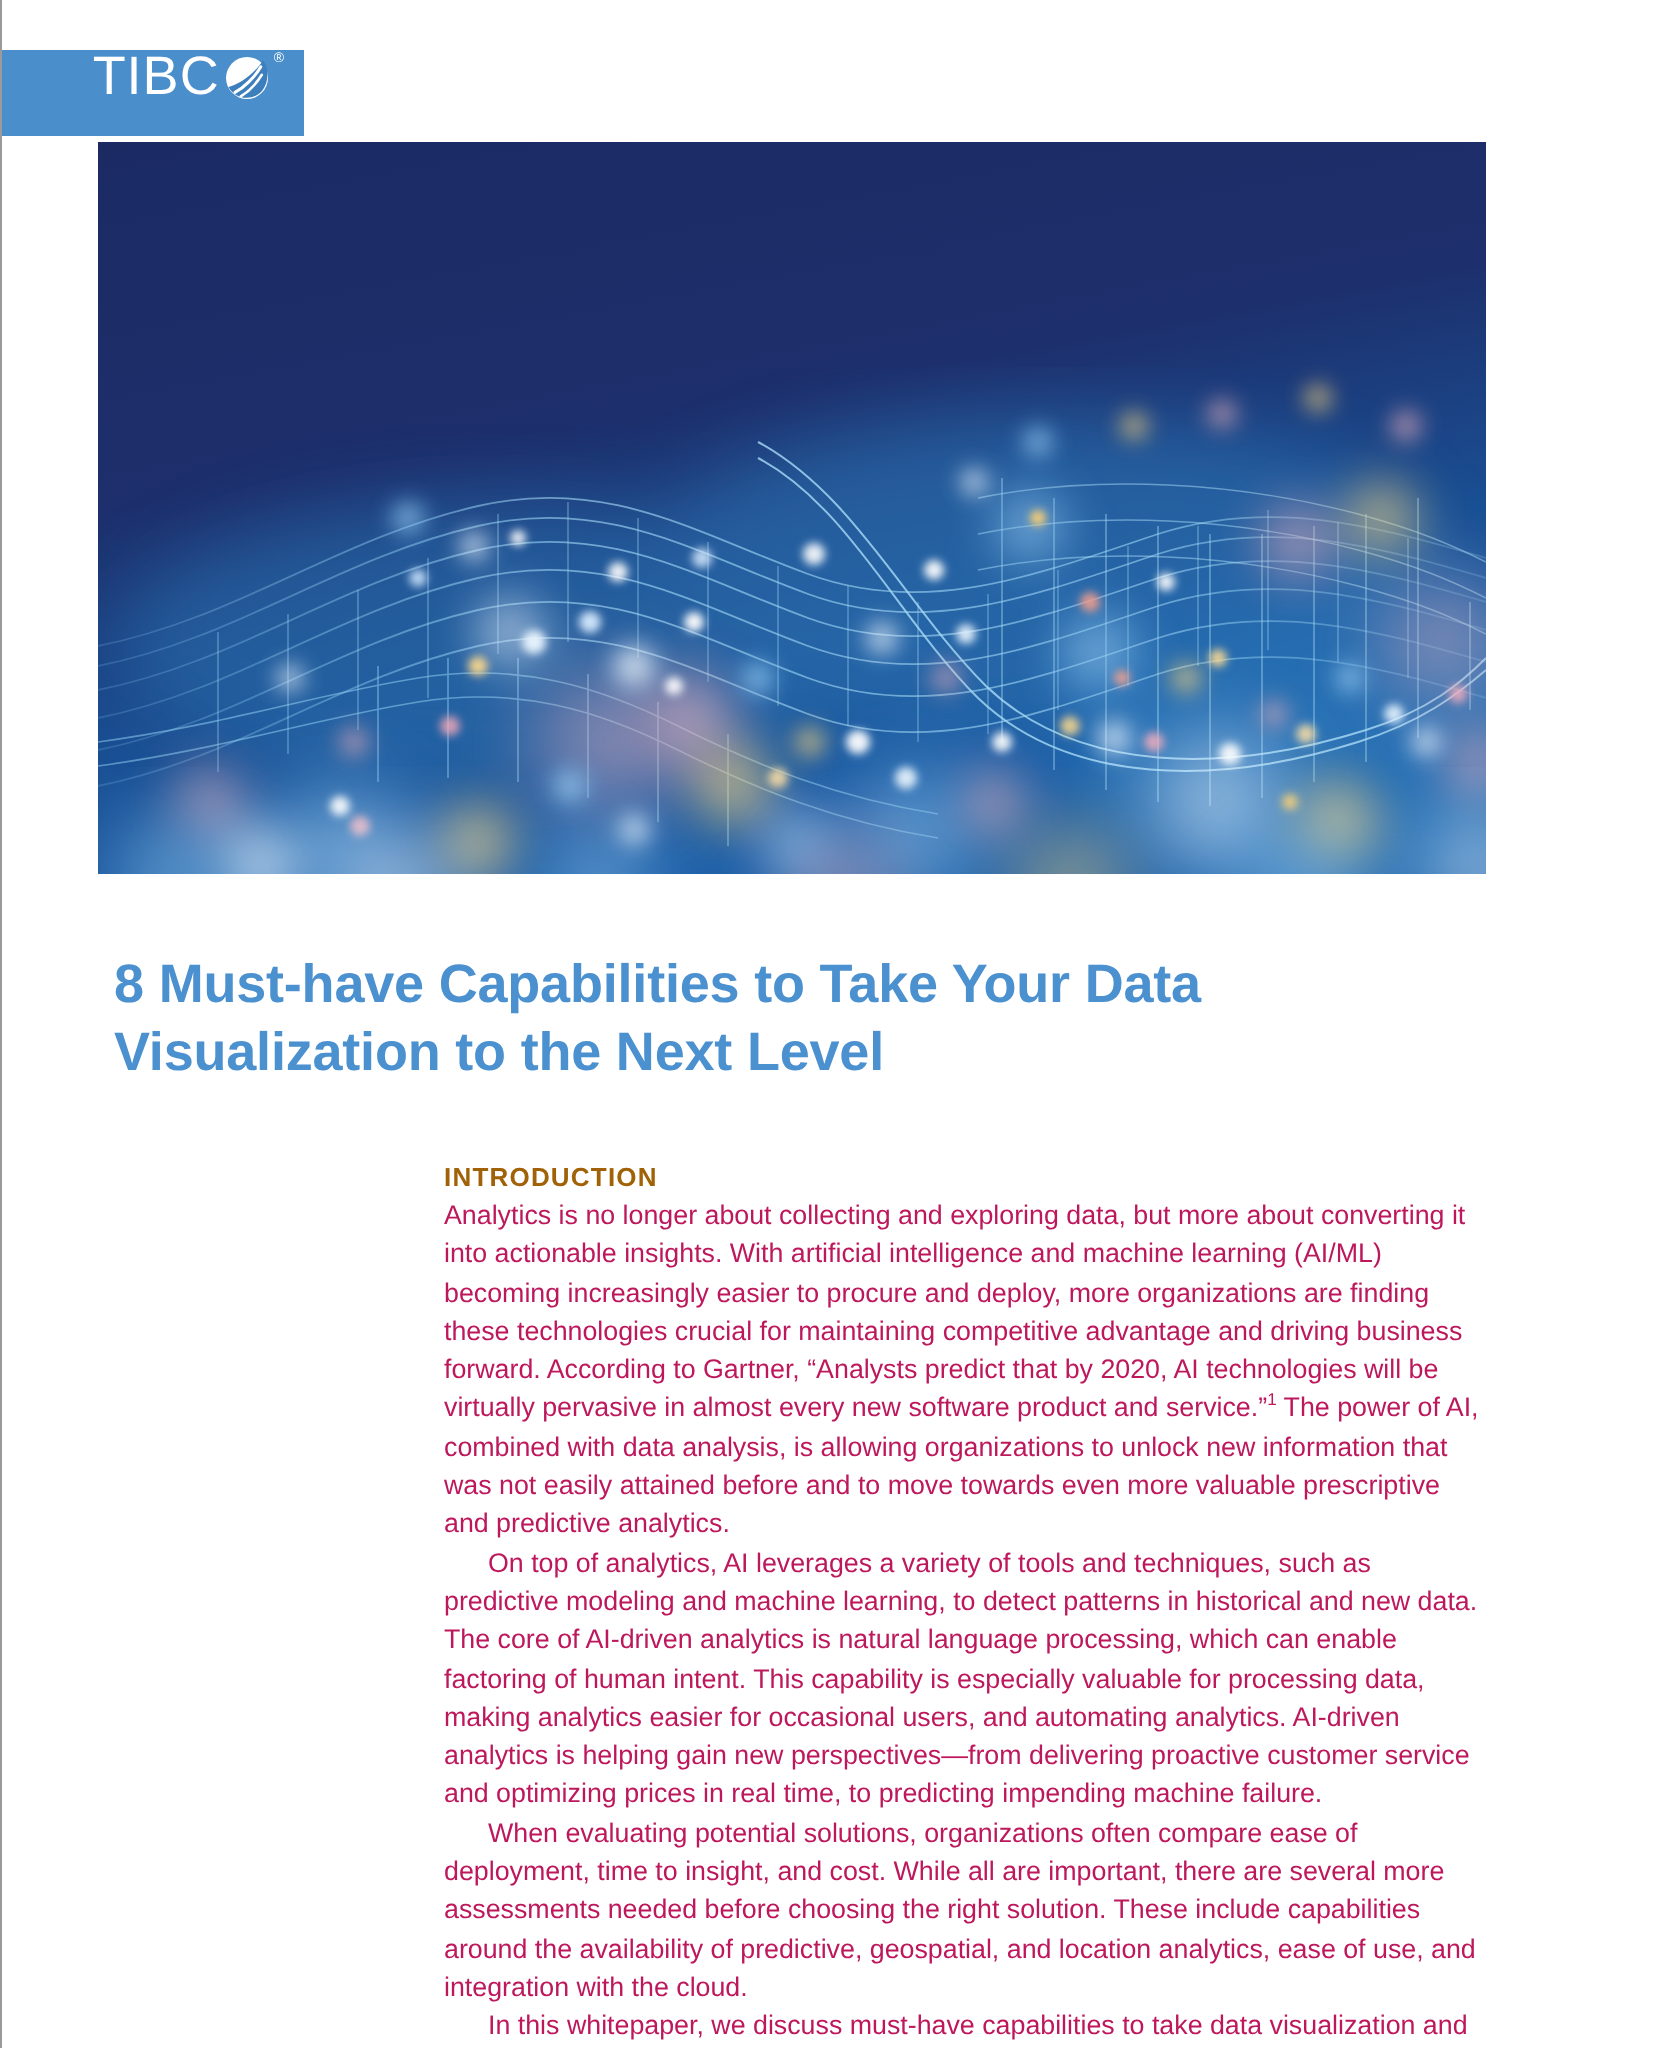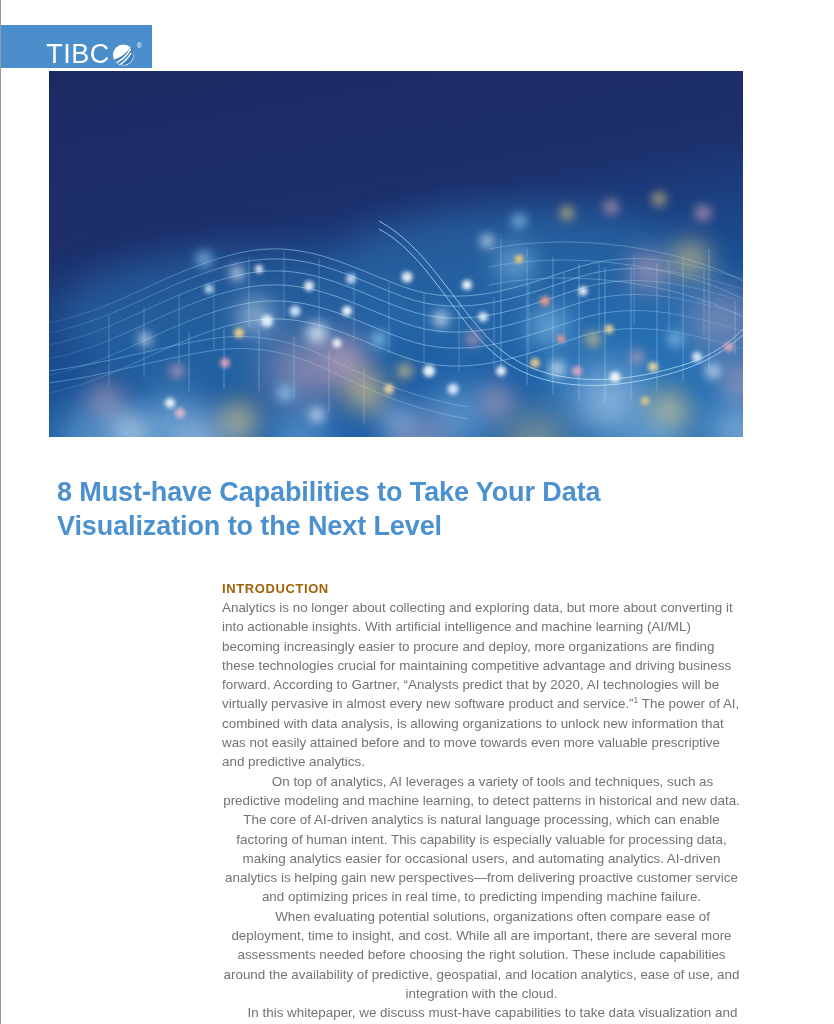--- a/index.html
+++ b/index.html
@@ -22,21 +22,21 @@
 
   
   .logo-banner {
     position: absolute;
     left: 0;
     top: 25px;
     width: 151px;
     height: 43px;
     background: #4a8ecc;
     display: flex;
-    align-items: flex-end;
+    align-items: flex-start;
     justify-content: flex-end;
     box-sizing: border-box;
     padding-right: 10px;
   }
   .logo-lockup {
     display: flex;
     align-items: flex-start;
     line-height: 1;
   }
   .logo-word {
@@ -97,28 +97,27 @@
     font-size: 13px;
     font-weight: bold;
     color: #5a9bd4;
     letter-spacing: 0.6px;
     margin: 0 0 2px 0;
     font-family: "Liberation Sans", sans-serif;
   }
   .body-par {
     font-size: 13.4px;
     line-height: 19.3px;
-    color: #737373;
+    color: #be185d;
     margin: 0;
     text-indent: 0;
     font-family: "Liberation Sans", sans-serif;
   }
   .body-par.indent {
     text-indent: 22px;
-    text-align: center;
   }
   sup {
     font-size: 8.5px;
     vertical-align: super;
     line-height: 0;
   }
 </style>
 </head>
 <body>
 

